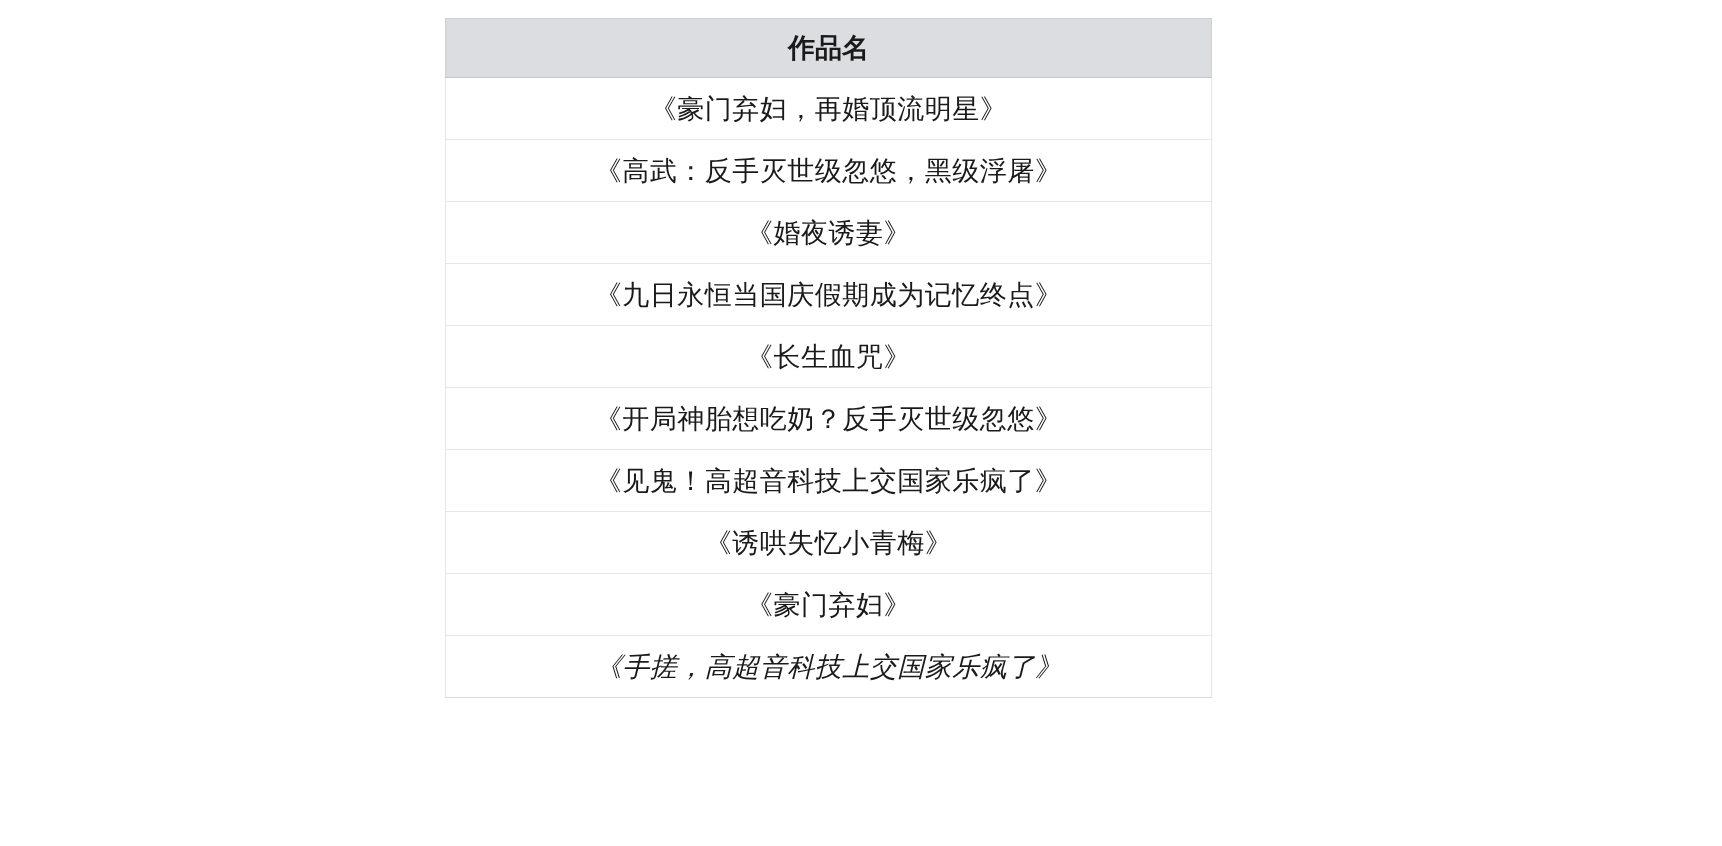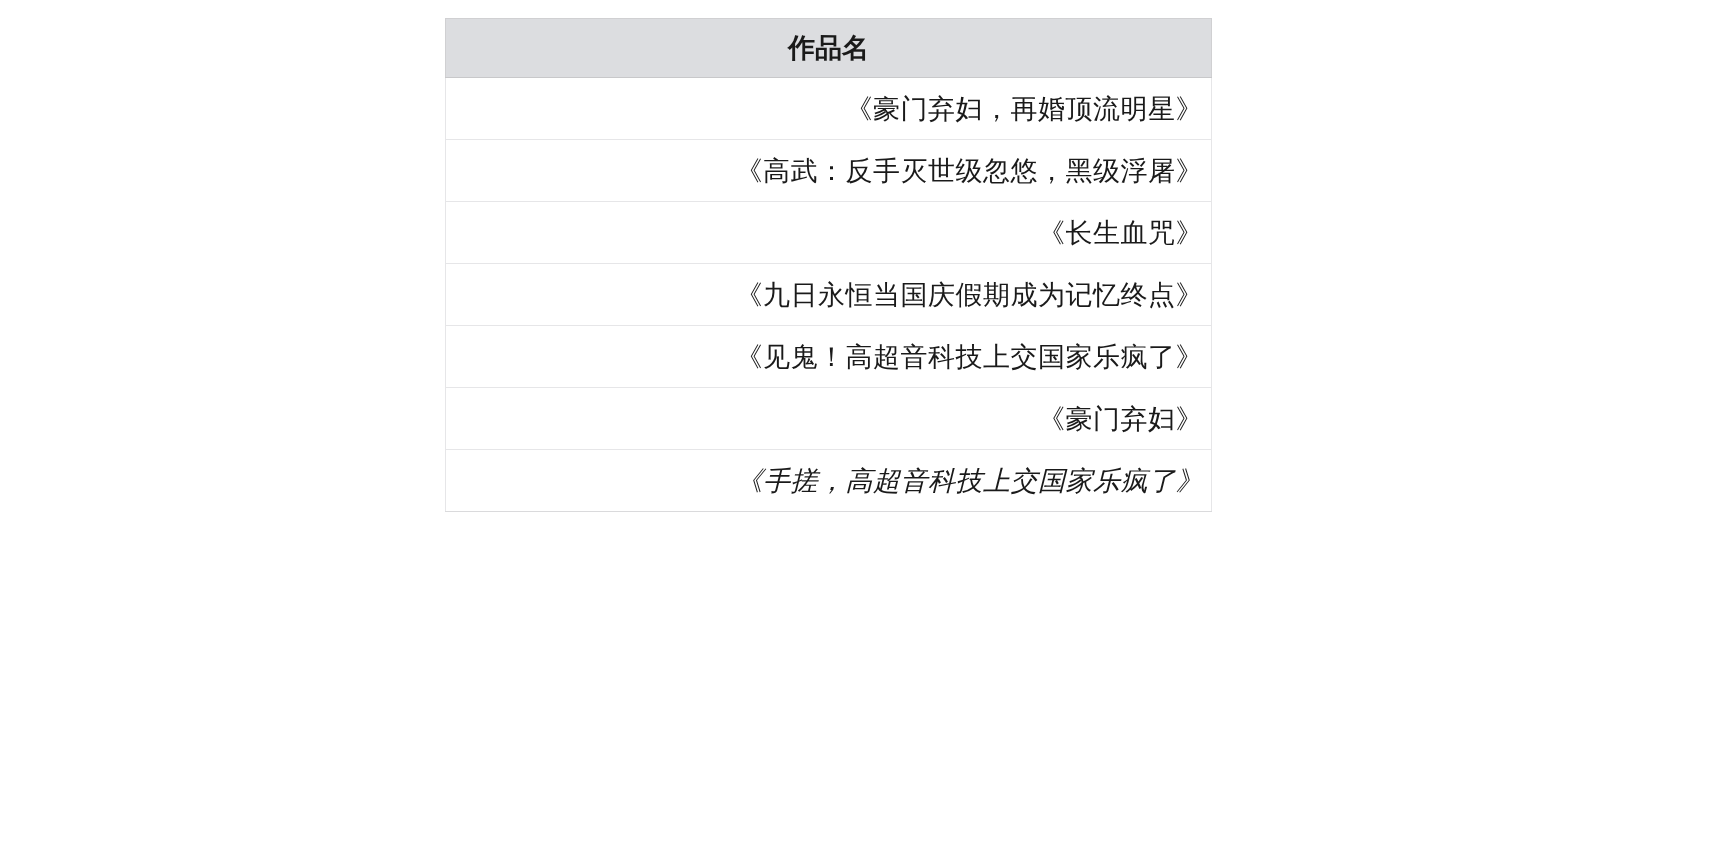--- a/index.html
+++ b/index.html
@@ -37,21 +37,21 @@
     font-size: 27px;
     font-weight: bold;
     text-align: center;
     height: 58px;
     padding: 0;
     border: 1px solid #d0d0d2;
     border-bottom: 1px solid #c8c8ca;
   }
   table.works-table td {
     height: 61px;
-    text-align: right;
+    text-align: center;
     vertical-align: middle;
     font-size: 27px;
     color: #1a1a1a;
     padding: 0 8px;
     border-left: 1px solid #e6e6e8;
     border-right: 1px solid #e6e6e8;
     border-bottom: 1px solid #e6e6e8;
     background: #ffffff;
     white-space: nowrap;
     letter-spacing: 0.5px;
@@ -73,27 +73,36 @@
         </tr>
       </thead>
       <tbody>
         <tr>
             <td>《豪门弃妇，再婚顶流明星》</td>
           </tr>
         <tr>
             <td>《高武：反手灭世级忽悠，黑级浮屠》</td>
           </tr>
         <tr>
-            <td>《长生血咒》</td>
+            <td>《婚夜诱妻》</td>
           </tr>
         <tr>
             <td>《九日永恒当国庆假期成为记忆终点》</td>
           </tr>
         <tr>
+            <td>《长生血咒》</td>
+          </tr>
+        <tr>
+            <td>《开局神胎想吃奶？反手灭世级忽悠》</td>
+          </tr>
+        <tr>
             <td>《见鬼！高超音科技上交国家乐疯了》</td>
+          </tr>
+        <tr>
+            <td>《诱哄失忆小青梅》</td>
           </tr>
         <tr>
             <td>《豪门弃妇》</td>
           </tr>
         <tr>
             <td>《手搓，高超音科技上交国家乐疯了》</td>
           </tr>
       </tbody>
     </table>
   </div>

